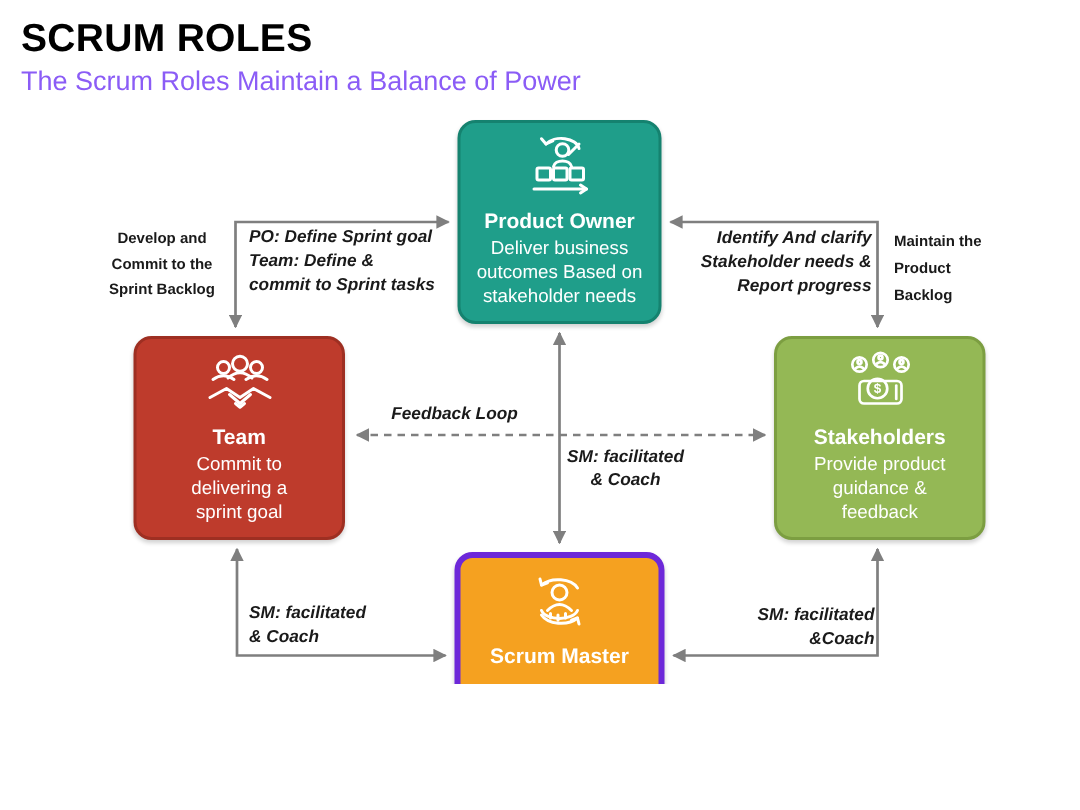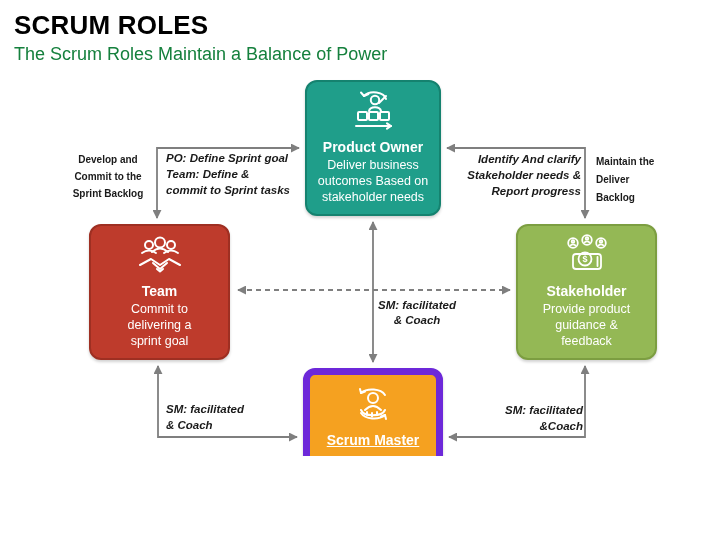--- a/index.html
+++ b/index.html
@@ -1,30 +1,30 @@
 <!DOCTYPE html>
 <html><head>
 <meta charset="utf-8">
 <style>
   html,body{margin:0;padding:0;background:#fff;}
   .slide{position:relative;width:720px;height:456px;background:#ffffff;overflow:hidden;
          font-family:"Liberation Sans",sans-serif;color:#111;}
   .title{position:absolute;left:14px;top:10px;font-size:26px;font-weight:700;letter-spacing:.2px;color:#000;}
-  .subtitle{position:absolute;left:14px;top:44px;font-size:18px;font-weight:400;color:#15803d;}
+  .subtitle{position:absolute;left:14px;top:44px;font-size:18px;font-weight:400;color:#8b5cf6;}
   .arrows{position:absolute;left:0;top:0;}
   .box{position:absolute;border-radius:12px;display:flex;flex-direction:column;align-items:center;
        padding-top:8px;box-sizing:border-box;text-align:center;color:#fff;
        box-shadow:0 2px 3px rgba(0,0,0,.18);}
   .box .icon{width:54px;height:46px;flex:0 0 auto;}
   .box-title{font-size:14px;font-weight:700;margin-top:3px;}
   .box-desc{font-size:12.5px;line-height:16px;margin-top:2px;white-space:pre-line;}
   .po{left:305px;top:80px;width:136px;height:136px;background:#1F9E8A;border:2px solid #15826F;}
   .team{left:89px;top:224px;width:141px;height:136px;background:#BE3B2C;border:2px solid #9E2F22;}
   .stake{left:516px;top:224px;width:141px;height:136px;background:#94B855;border:2px solid #7C9E41;}
-  .sm{left:303px;top:368px;width:140px;height:139px;background:#F5A120;border:7px solid #6d28d9;text-decoration:underline;}
+  .sm{left:303px;top:368px;width:140px;height:139px;background:#F5A120;border:4px solid #6d28d9;}
   .ann{position:absolute;font-size:11.5px;line-height:16px;font-style:italic;font-weight:700;
        color:#1a1a1a;white-space:pre-line;}
   .side-bold{position:absolute;font-size:10px;line-height:17px;font-weight:700;color:#1a1a1a;white-space:pre-line;}
   .footer-bar{position:absolute;left:0;top:532px;width:720px;height:8px;background:#1F9E8A;}
   svg.icon *{vector-effect:non-scaling-stroke;}
 </style>
 </head>
 <body>
 
 <div class="slide">
@@ -100,21 +100,21 @@
         <path d="M24.6 8.4 q2.4 -2 4.8 0"></path>
         <circle cx="41" cy="9" r="4.8"></circle>
         <circle cx="41" cy="7.4" r="1.3"></circle>
         <path d="M38.6 11.4 q2.4 -2 4.8 0"></path>
         <rect x="13" y="20" width="28" height="15" rx="3"></rect>
         <path d="M37.5 23 v9"></path>
         <circle cx="25" cy="25" r="6.5"></circle>
         <text x="25" y="28.2" text-anchor="middle" font-size="9" font-weight="bold" fill="#fff" stroke="none" font-family="Liberation Sans, sans-serif">$</text>
       </g>
     </svg>
-    <div class="box-title">Stakeholder</div>
+    <div class="box-title">Stakeholders</div>
     <div class="box-desc">Provide product
 guidance &amp;
 feedback</div>
   </div>
 
   <div class="box sm">
     <svg class="icon" viewBox="0 0 54 46">
       <g stroke="#fff" fill="none" stroke-width="2" stroke-linecap="round" stroke-linejoin="round">
         <circle cx="27" cy="15" r="5"></circle>
         <path d="M19 27 q8 -8 16 0"></path>
@@ -135,23 +135,24 @@
 
   <div class="ann" style="left:455px;top:151px;width:126px;text-align:right;">Identify And clarify
 Stakeholder needs &amp;
 Report progress</div>
 
   <div class="ann" style="left:166px;top:150px;">PO: Define Sprint goal
 Team: Define &amp;
 commit to Sprint tasks</div>
 
   <div class="side-bold" style="left:596px;top:153px;width:90px;line-height:18px;">Maintain the
-Deliver
+Product
 Backlog</div>
 
+  <div class="ann" style="left:253px;top:268px;width:100px;text-align:center;">Feedback Loop</div>
 
   <div class="ann" style="left:367px;top:298px;width:100px;text-align:center;line-height:15px;">SM: facilitated
 &amp; Coach</div>
 
   <div class="ann" style="left:166px;top:402px;line-height:15.5px;">SM: facilitated
 &amp; Coach</div>
 
   <div class="ann" style="left:463px;top:403px;width:120px;text-align:right;line-height:15.5px;">SM: facilitated
 &amp;Coach</div>
 

